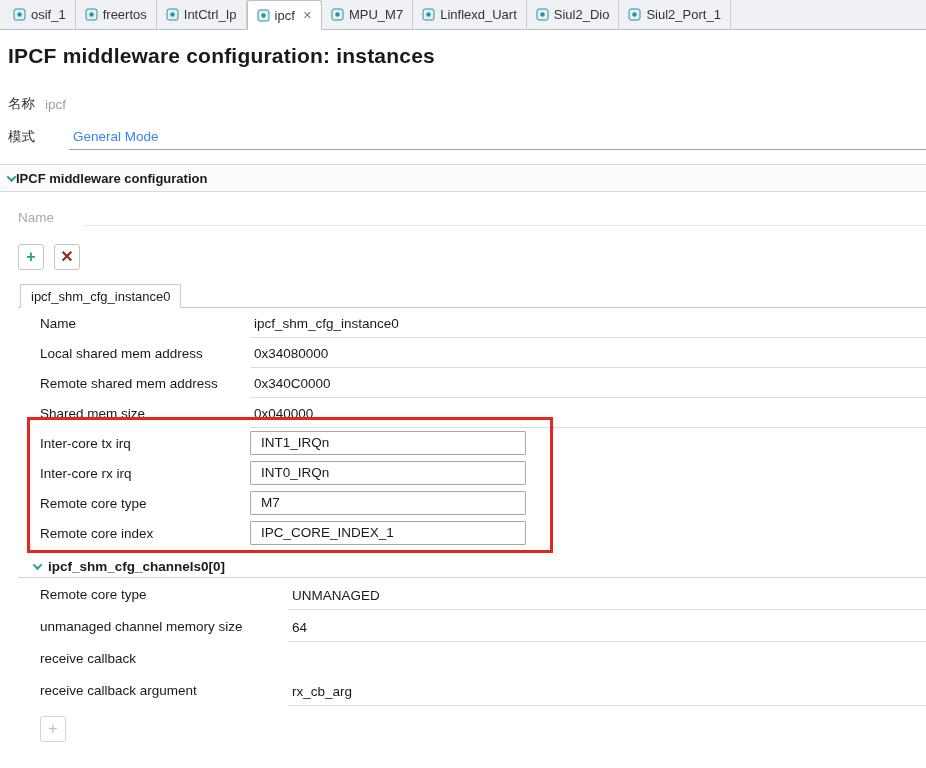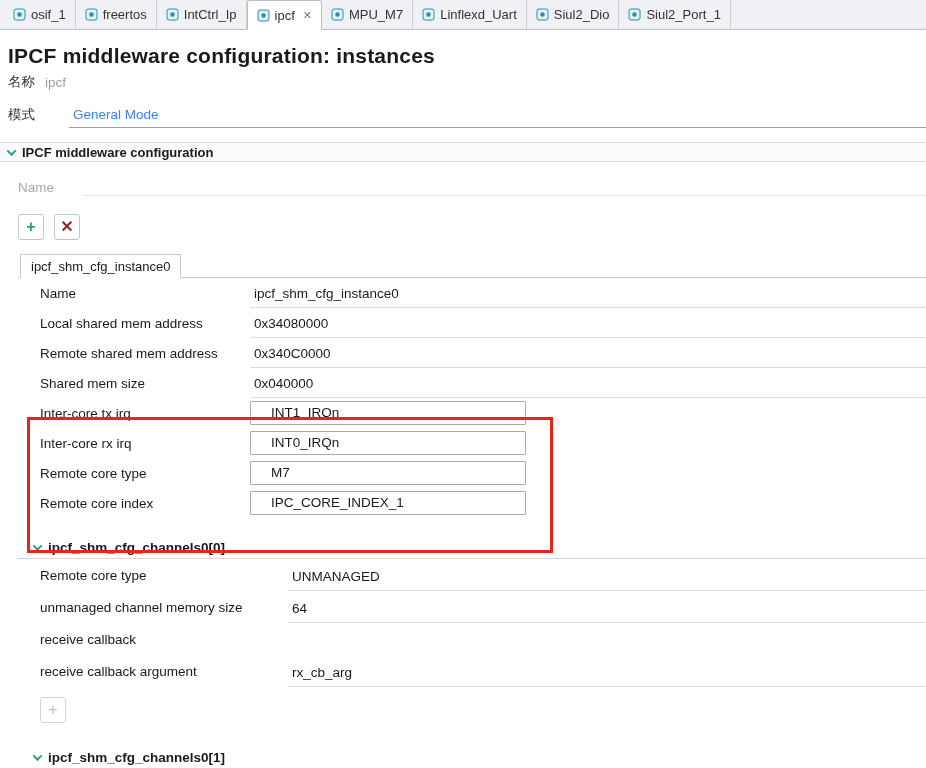--- a/index.html
+++ b/index.html
@@ -15,29 +15,29 @@
          font-size:13px; color:#333; border-right:1px solid #ccd1d6; cursor:pointer; white-space:nowrap;text-align:center; }
   .tab.active { background:#fff; border:1px solid #b9c0c7; border-bottom:1px solid #fff;
                 height:30px; margin-bottom:-1px; border-top-left-radius:3px; border-top-right-radius:3px; }
   .tab .close { font-size:11px; color:#777; margin-left:3px; cursor:pointer; }
   .cfg-icon { display:inline-block; width:13px; height:13px; flex:none; }
 
   
   .page-title { font-size:21px; font-weight:bold; padding:14px 0 0 8px; letter-spacing:.2px; }
 
   .meta-row { display:flex; align-items:center; padding-left:8px; font-size:13.5px; }
-  .meta-row.name { margin-top:4px; height:20px; }
+  .meta-row.name { margin-top:26px; height:20px; }
   .meta-row.mode { margin-top:8px; height:30px;gap:24px; }
   .meta-label { flex:none; margin-right:10px; color:#333; }
   .meta-value-gray { color:#9e9e9e; }
   .mode-field { flex:1; height:26px; line-height:26px; padding-left:4px;
                 border-bottom:1px solid #9aa0a6; font-size:13.5px; color:#3b82f6; }
 
   
-  .section-header { margin-top:12px; height:20px; display:flex; align-items:center; gap:7px;
+  .section-header { margin-top:12px; height:28px; display:flex; align-items:center; gap:1px;
                     padding-left:8px; font-size:13px; font-weight:bold; background:#fbfbfc;
                     border-top:1px solid #d8dadd; border-bottom:1px solid #d8dadd; cursor:pointer; }
   .chev { display:inline-block; width:7px; height:7px; border-left:2px solid #2a9d8f;
           border-bottom:2px solid #2a9d8f; transform:rotate(-45deg) translate(1px,-1px); flex:none; }
 
   .inner { padding-left:18px; }
 
   .name-line { margin-top:16px; display:flex; align-items:center; font-size:13.5px; color:#a8a8a8; }
   .name-line .empty-field { flex:1; height:18px; border-bottom:1px solid #e6e6e6; margin-left:30px; }
 
@@ -52,24 +52,24 @@
   .instance-tab { margin-top:14px; margin-left:2px; display:inline-block; position:relative; z-index:2;
                   border:1px solid #c9c9c9; border-bottom:1px solid #fff; background:#fff;
                   padding:4px 10px 3px 10px; font-size:13px; margin-bottom:-1px; }
   .props { border-top:1px solid #c9c9c9; }
 
   .prop-row { display:flex; align-items:center; height:30px; }
   .prop-label { flex:none; width:232px; padding-left:22px; font-size:13.5px; color:#1a1a1a; }
   .prop-value { flex:1; height:28px; line-height:28px; padding-left:4px; font-size:13.5px;
                 border-bottom:1px solid #dcdcdc; align-self:flex-end; }
   .prop-value.boxed { flex:none; width:276px; height:24px; line-height:22px; align-self:center;
-                      border:1px solid #a9a9a9; border-radius:1px; background:#fff; padding-left:20px; }
-
-  
-  .sub-header { margin-top:19px; height:22px; display:flex; align-items:center; gap:7px;
+                      border:1px solid #a9a9a9; border-radius:1px; background:#fff; padding-left:10px; }
+
+  
+  .sub-header { margin-top:8px; height:22px; display:flex; align-items:center; gap:7px;
                 padding-left:16px; font-size:13.5px; font-weight:bold;
                 border-bottom:1px solid #d8d8d8; cursor:pointer; }
   .chan-row { display:flex; align-items:center; height:32px; }
   .chan-label { flex:none; width:270px; padding-left:22px; font-size:13.5px; }
   .chan-value { flex:1; height:28px; line-height:28px; padding-left:4px; font-size:13.5px;
                 border-bottom:1px solid #dcdcdc; align-self:flex-end; }
   .chan-addbtn-wrap { margin-top:10px; margin-left:22px; }
   .sub-header.bottom { margin-top:24px; }
 
   

